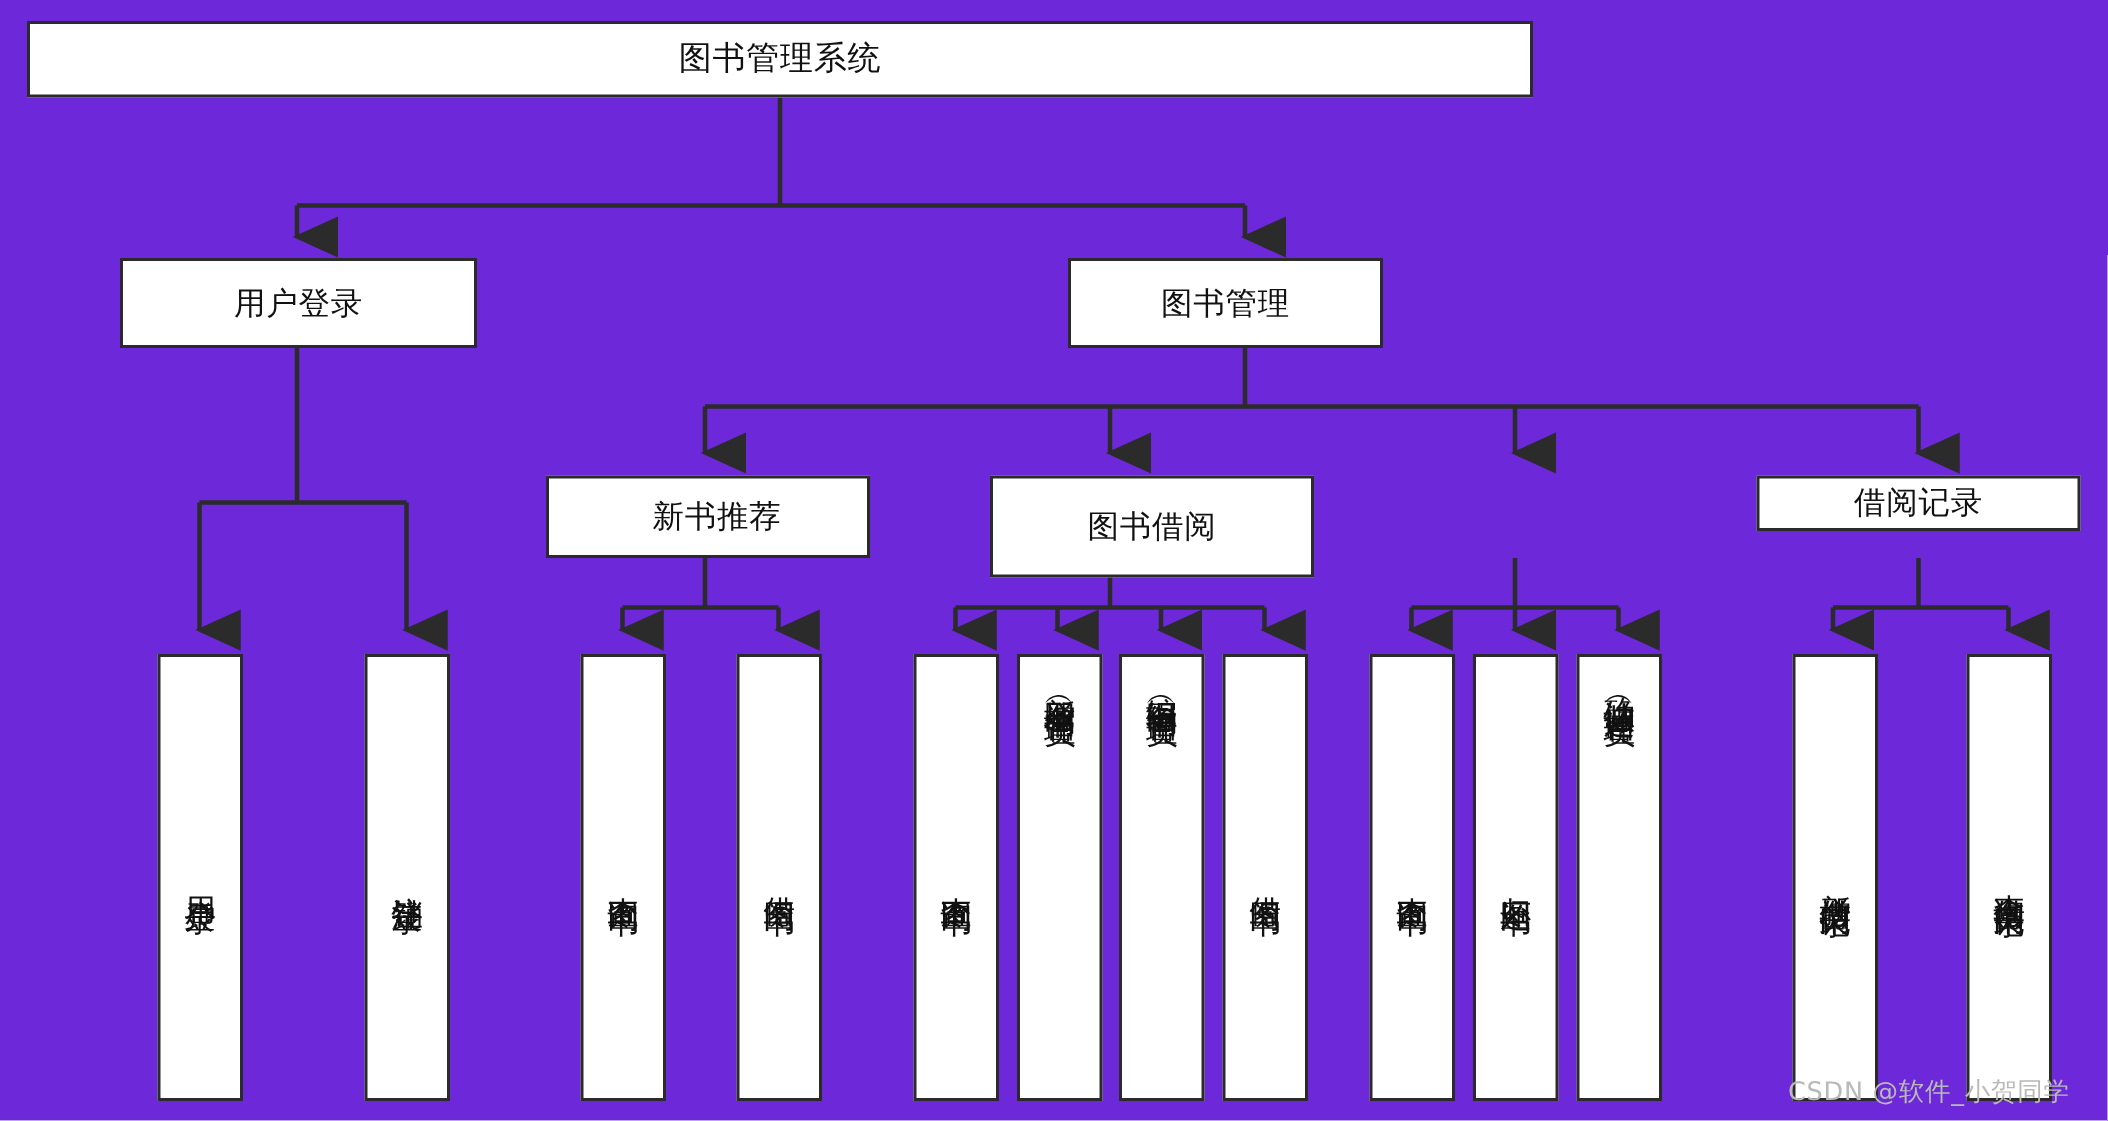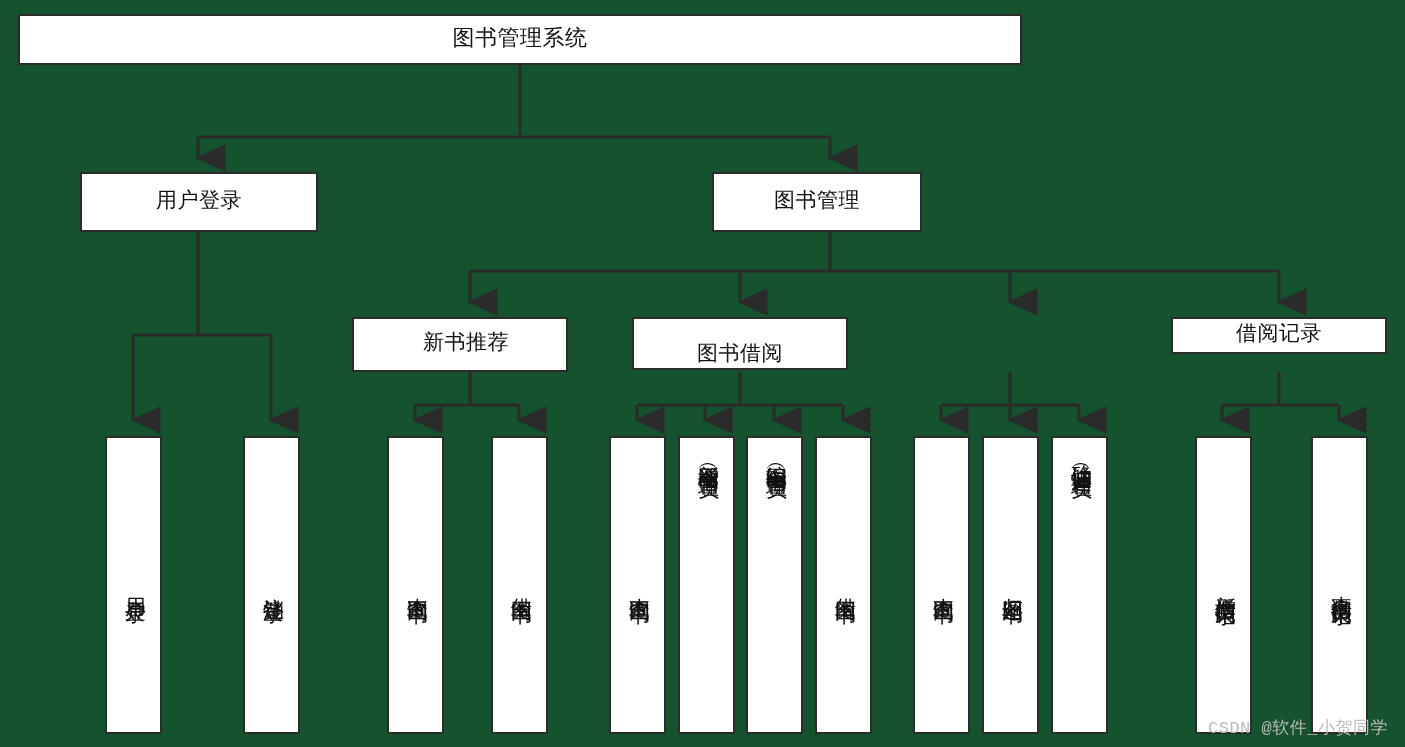--- a/index.html
+++ b/index.html
@@ -7,23 +7,22 @@
     padding: 0;
     background: #ffffff;
   }
   body {
     font-family: "DejaVu Sans", "Liberation Sans", sans-serif;
   }
   #canvas {
     position: relative;
     width: 1405px;
     height: 747px;
-    background: #14532d;
+    background: #6d28d9;
     overflow: hidden;
-    font-family: Liberation Mono, monospace;
   }
   svg.wires {
     position: absolute;
     left: 0;
     top: 0;
     width: 1405px;
     height: 747px;
     pointer-events: none;
   }
   .node {
@@ -135,24 +134,24 @@
     <span class="lbl">图书管理系统</span>
   </div>
 
   <div class="node horiz" style="left:80px; top:172px; width:238px; height:60px;">
     <span class="lbl">用户登录</span>
   </div>
   <div class="node horiz" style="left:712px; top:172px; width:210px; height:60px;">
     <span class="lbl">图书管理</span>
   </div>
 
-  <div class="node horiz" style="left:352px; top:317px; width:216px; height:55px;padding-left:12px;">
+  <div class="node horiz" style="left:364px; top:317px; width:216px; height:55px;padding-left:12px;">
     <span class="lbl">新书推荐</span>
   </div>
-  <div class="node horiz" style="left:632px; top:317px; width:216px; height:53px;align-items:flex-end;">
+  <div class="node horiz" style="left:660px; top:317px; width:216px; height:68px;">
     <span class="lbl">图书借阅</span>
   </div>
   <div class="node horiz" style="left:1171px; top:317px; width:216px; height:37px;">
     <span class="lbl">借阅记录</span>
   </div>
 
   <div class="node vert mid" style="left:105px; top:436px; width:57px; height:298px;">
     <span class="lbl">用户登录</span>
   </div>
   <div class="node vert mid" style="left:243px; top:436px; width:57px; height:298px;">
@@ -189,15 +188,15 @@
     <span class="lbl">确认归还（管理员）</span>
   </div>
 
   <div class="node vert mid" style="left:1195px; top:436px; width:57px; height:298px;">
     <span class="lbl">新增借阅记录</span>
   </div>
   <div class="node vert mid" style="left:1311px; top:436px; width:57px; height:298px;">
     <span class="lbl">查询借阅记录</span>
   </div>
 
-  <div class="watermark" style="left:1192px; top:716px;margin-left:16px;">CSDN @软件_小贺同学</div>
+  <div class="watermark" style="left:1192px; top:716px;">CSDN @软件_小贺同学</div>
 
 </div>
 
 </body></html>

